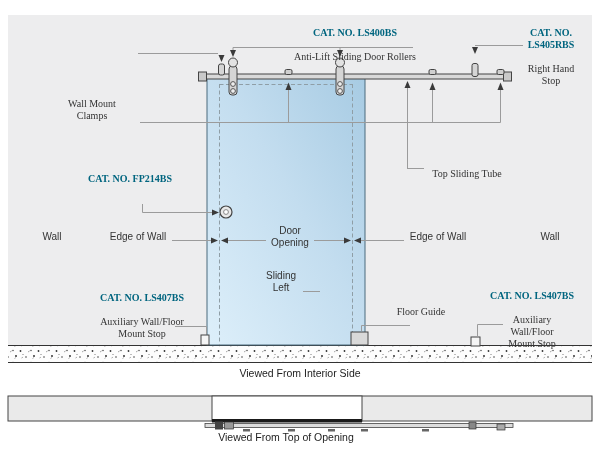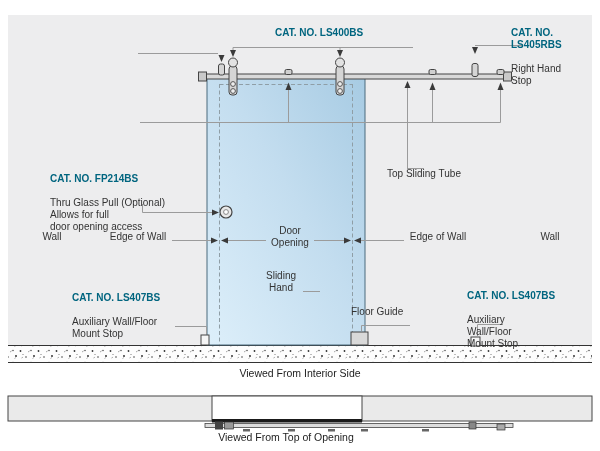--- a/index.html
+++ b/index.html
@@ -1,19 +1,19 @@
 <!DOCTYPE html>
 <html><head>
 <meta charset="utf-8">
 <style>
   html,body{margin:0;padding:0;background:#fff;}
   .canvas{position:relative;width:600px;height:451px;background:#fff;overflow:hidden;
           font-family:"Liberation Sans",sans-serif;}
   .layer{position:absolute;left:0;top:0;}
-  .ann{position:absolute;font-size:10px;line-height:12px;color:#333;white-space:pre-line;}
+  .ann{position:absolute;text-align:center;font-size:10px;line-height:12px;color:#333;white-space:pre-line;font-family:Liberation Serif, serif;}
   .ann .cat{font-weight:bold;color:#00657f;}
   .plain{position:absolute;font-size:10px;line-height:12px;color:#333;text-align:center;white-space:pre-line;}
   .caption{position:absolute;font-size:10.5px;line-height:13px;color:#1d1d1d;text-align:center;}
 </style>
 </head>
 <body>
 
 <div class="canvas">
 
   <svg class="layer" width="600" height="451" viewBox="0 0 600 451">
@@ -123,37 +123,37 @@
       <rect x="469" y="422" width="7" height="7" fill="#888" stroke="#333" stroke-width="0.7"></rect>
       <rect x="497" y="424" width="8" height="6" fill="#aaa" stroke="#333" stroke-width="0.7"></rect>
     </g>
   </svg>
 
   <div class="ann" style="left:28px;top:33px;width:140px;">
   </div>
 
   <div class="ann" style="left:275px;top:15px;width:160px;">
     <div class="cat">CAT. NO. LS400BS</div>
+    <div class="lbl">Anti-Lift Sliding Door Rollers</div>
   </div>
 
   <div class="ann" style="left:511px;top:15px;width:80px;">
     <div class="cat">CAT. NO.
 LS405RBS</div>
     <div class="lbl">Right Hand
 Stop</div>
   </div>
 
   <div class="ann" style="left:22px;top:86px;width:140px;">
+    <div class="lbl">Wall Mount
+Clamps</div>
   </div>
 
   <div class="ann" style="left:50px;top:161px;width:160px;">
     <div class="cat">CAT. NO. FP214BS</div>
-    <div class="lbl">Thru Glass Pull (Optional)
-Allows for full
-door opening access</div>
   </div>
 
   <div class="ann" style="left:387px;top:156px;width:160px;">
     <div class="lbl">Top Sliding Tube</div>
   </div>
 
   <div class="ann" style="left:72px;top:280px;width:140px;">
     <div class="cat">CAT. NO. LS407BS</div>
     <div class="lbl">Auxiliary Wall/Floor
 Mount Stop</div>
@@ -170,18 +170,18 @@
 Mount Stop</div>
   </div>
 
   <div class="plain" style="left:30px;top:231px;width:44px;">Wall</div>
   <div class="plain" style="left:98px;top:231px;width:80px;">Edge of Wall</div>
   <div class="plain" style="left:255px;top:225px;width:70px;">Door
 Opening</div>
   <div class="plain" style="left:398px;top:231px;width:80px;">Edge of Wall</div>
   <div class="plain" style="left:528px;top:231px;width:44px;">Wall</div>
   <div class="plain" style="left:246px;top:270px;width:70px;">Sliding
-Hand</div>
+Left</div>
 
   <div class="caption" style="left:180px;top:367px;width:240px;">Viewed From Interior Side</div>
   <div class="caption" style="left:166px;top:431px;width:240px;">Viewed From Top of Opening</div>
 
 </div>
 
 </body></html>

